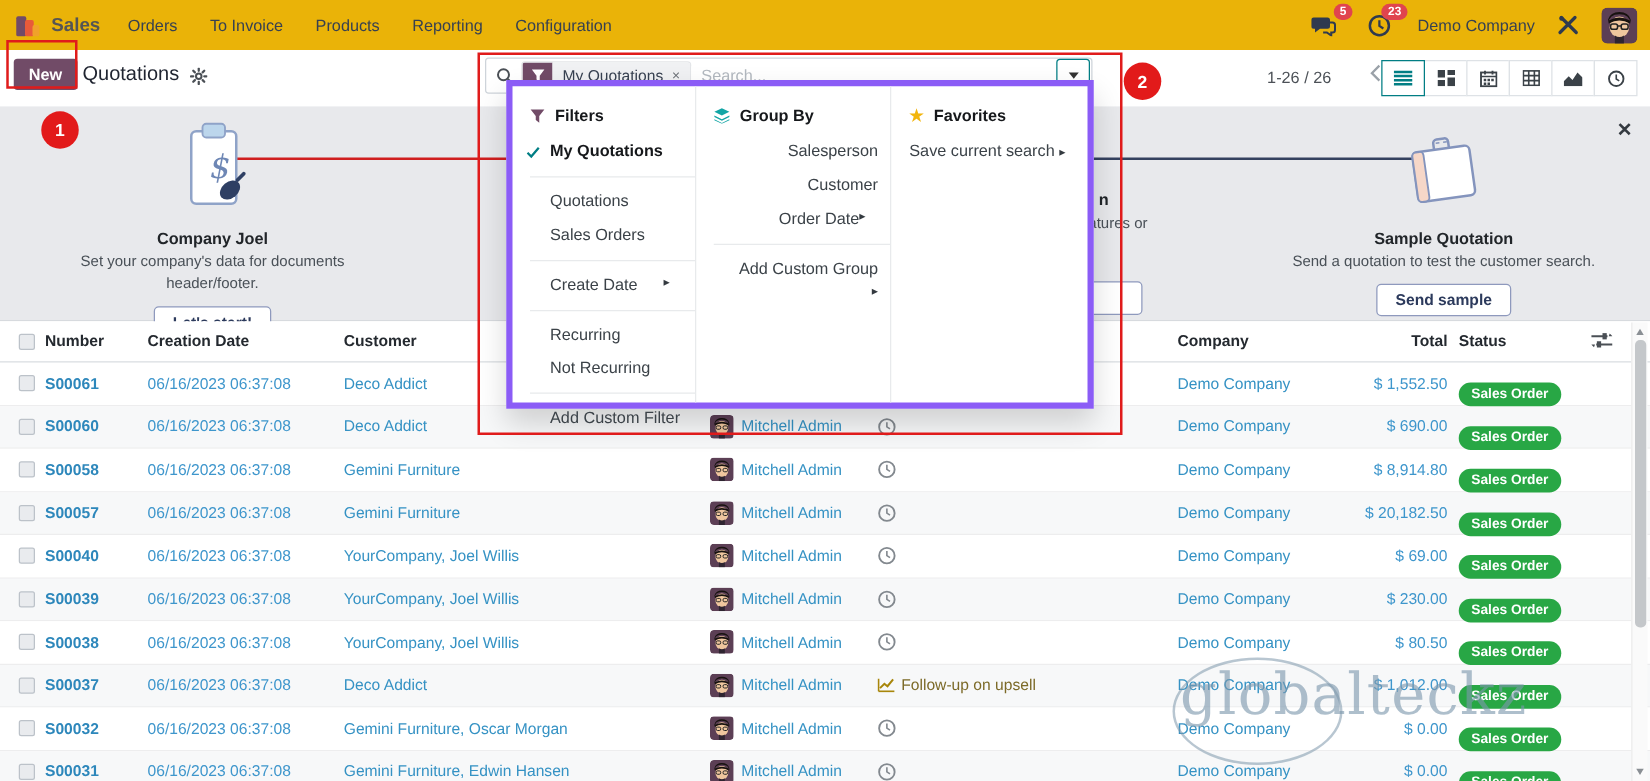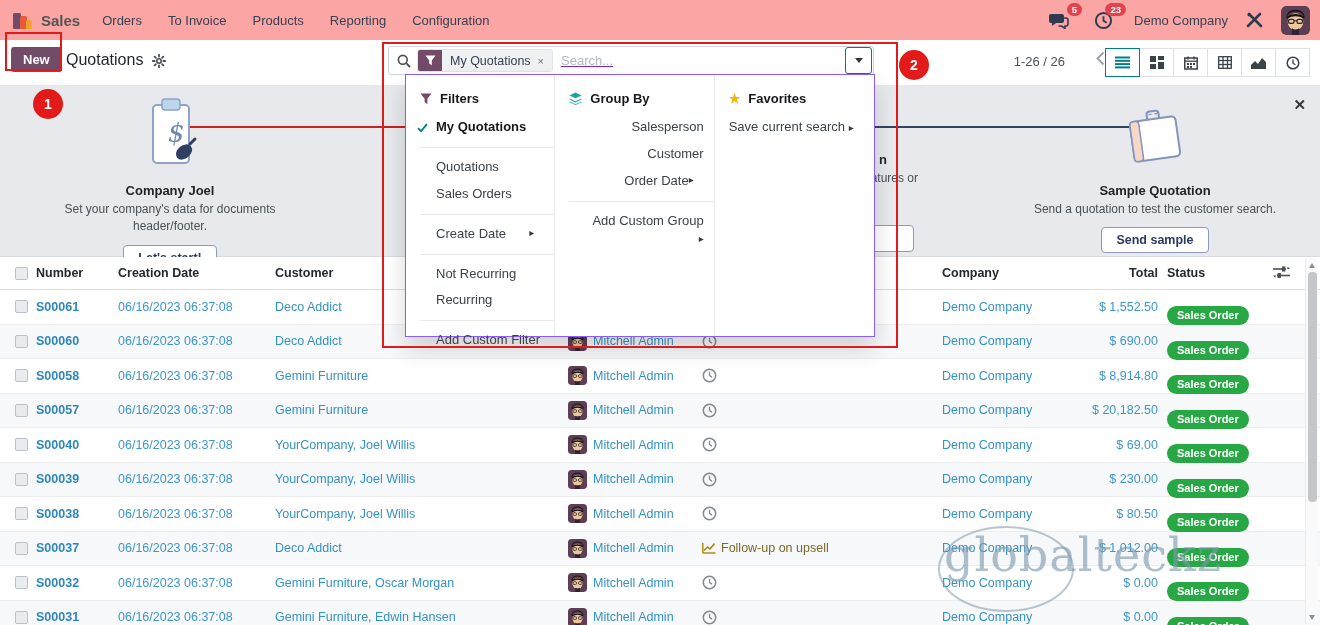--- a/index.html
+++ b/index.html
@@ -1,21 +1,21 @@
 <!DOCTYPE html>
 <html><head>
 <meta charset="utf-8">
 <style>
   * { margin:0; padding:0; box-sizing:border-box; }
   html,body { background:#fff; }
   body { font-family:"Liberation Sans", sans-serif; }
   .screen { position:relative; width:1320px; height:625px; overflow:hidden; background:#fff; }
 
   
-  .topbar { position:absolute; top:0; left:0; right:0; height:40px; background:#fca5a5; display:flex; align-items:center; padding:0 10px 0 12px; z-index:20; }
+  .topbar { position:absolute; top:0; left:0; right:0; height:40px; background:#eab308; display:flex; align-items:center; padding:0 10px 0 12px; z-index:20; }
   .brand { display:flex; align-items:center; gap:8px; margin-right:22px; }
   .brand .app { font-size:15px; font-weight:700; color:#555; }
   .menu { display:flex; align-items:center; gap:26px; }
   .menu .mitem { font-size:13px; color:#374151; cursor:pointer; }
   .topbar-right { margin-left:auto; display:flex; align-items:center; gap:18px; }
   .icon-badge { position:relative; width:26px; height:22px; display:flex; align-items:center; justify-content:center; }
   .badge { position:absolute; top:-6px; right:-10px; background:#e0444e; color:#fff; font-size:9.5px; font-weight:700; border-radius:9px; padding:1.5px 5px; line-height:1; }
   .company-name { font-size:13px; color:#374151; }
   .avatar-sq { width:29px; height:29px; border-radius:5px; overflow:hidden; display:block; }
 
@@ -50,21 +50,21 @@
   .step-icon { height:80px; display:flex; align-items:flex-start; justify-content:center; }
   .step-title { font-size:13px; font-weight:700; color:#212529; margin-top:6px; }
   .step-desc { font-size:12px; color:#495057; line-height:1.45; margin-top:3px; }
   .step-btn { margin-top:9px; background:#fff; border:1px solid #8e99bd; border-radius:4px; color:#2c3a5c; font-size:12.5px; font-weight:600; padding:5px 14px; cursor:pointer; }
   .onboard-close { position:absolute; right:14px; top:12px; font-size:15px; font-weight:700; color:#343a40; cursor:pointer; line-height:1; }
   .frag-title { position:absolute; left:879px; top:67px; font-size:13px; font-weight:700; color:#212529; }
   .frag-desc { position:absolute; left:864px; top:86px; font-size:12px; color:#495057; }
   .frag-btn { position:absolute; left:816px; top:140px; width:98px; height:27px; border:1px solid #8e99bd; border-radius:4px; background:#fff; }
 
   
-  .sdrop { position:absolute; left:405px; top:74px; width:470px; height:263px; background:#fff; border:1px solid #8b5cf6; box-shadow:0 12px 22px rgba(0,0,0,.16); display:flex; z-index:40; }
+  .sdrop { position:absolute; left:405px; top:64px; width:470px; height:263px; background:#fff; border:5px solid #8b5cf6; box-shadow:0 12px 22px rgba(0,0,0,.16); display:flex; z-index:40; }
   .scol { padding:14px 0 0 0; }
   .scol-filters { width:150px; border-right:1px solid #e8eaec; }
   .scol-group { width:160px; border-right:1px solid #e8eaec;text-align:right; }
   .scol-fav { width:160px; }
   .shead { display:flex; align-items:center; gap:8px; font-size:13px; font-weight:700; color:#16181b; padding:2px 12px 8px 14px; }
   .sitem { position:relative; font-size:13px; color:#3b4248; padding:5px 10px 5px 30px; cursor:pointer; line-height:1.3; }
   .sitem.active { font-weight:700; color:#16181b; }
   .scheck { position:absolute; left:11px; top:7px; }
   .ssep { border-top:1px solid #e8eaec; margin:6px 0 6px 14px; }
   .sub-arrow { float:right; margin-right:10px; color:#343a40; font-size:10px; }
@@ -355,22 +355,22 @@
         <span>My Quotations</span>
       </div>
       <div class="ssep"></div>
       <div class="sitem">Quotations</div>
       <div class="sitem">Sales Orders</div>
       <div class="ssep"></div>
       <div class="sitem">
         <span>Create Date</span><span class="sub-arrow">▸</span>
       </div>
       <div class="ssep"></div>
+      <div class="sitem">Recurring</div>
       <div class="sitem">Not Recurring</div>
-      <div class="sitem">Recurring</div>
       <div class="ssep"></div>
       <div class="sitem">Add Custom Filter</div>
     </div>
 
     <div class="scol scol-group">
       <div class="shead">
         <span style="display:flex;">
           <svg width="13" height="13" viewBox="0 0 13 13">
               <g fill="#12a5a5">
                 <path d="M6.5 0.5 L12.5 3.4 L6.5 6.3 L0.5 3.4 Z"></path>

